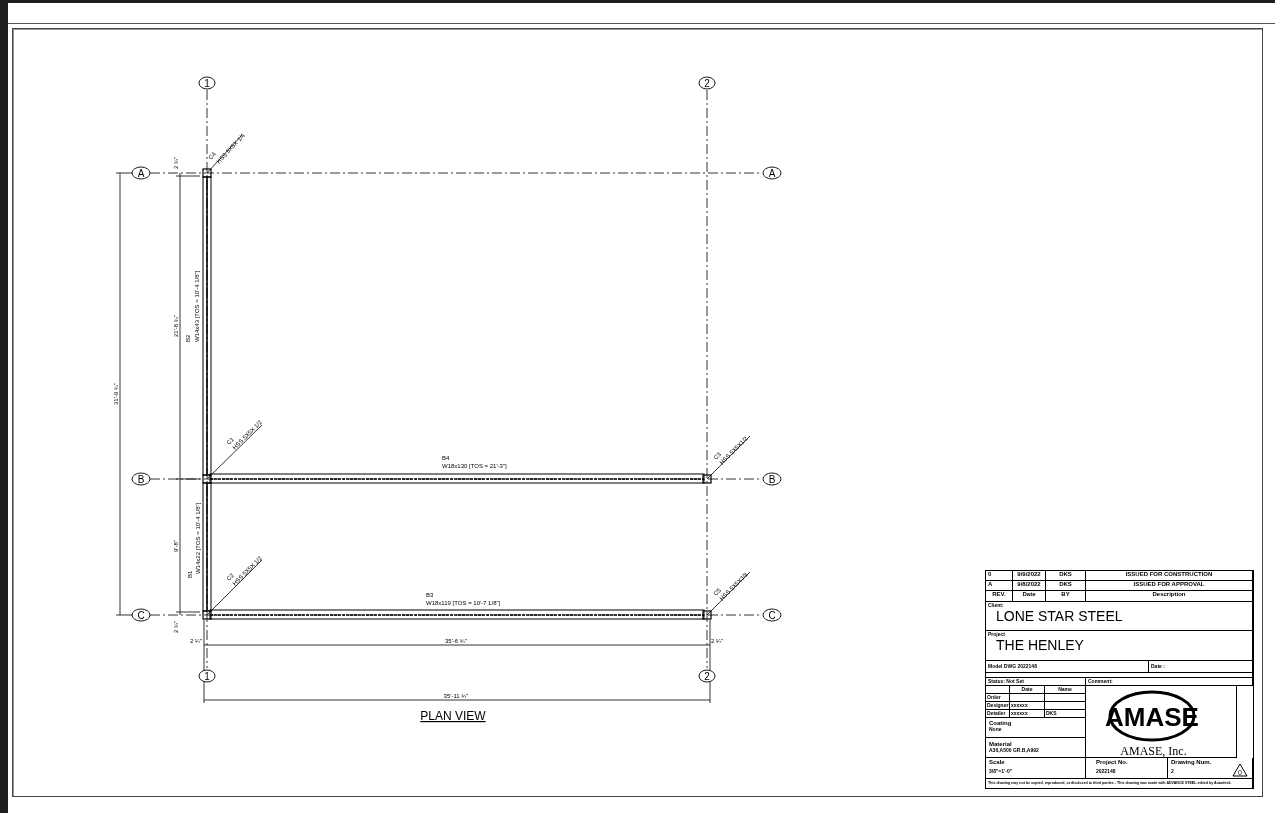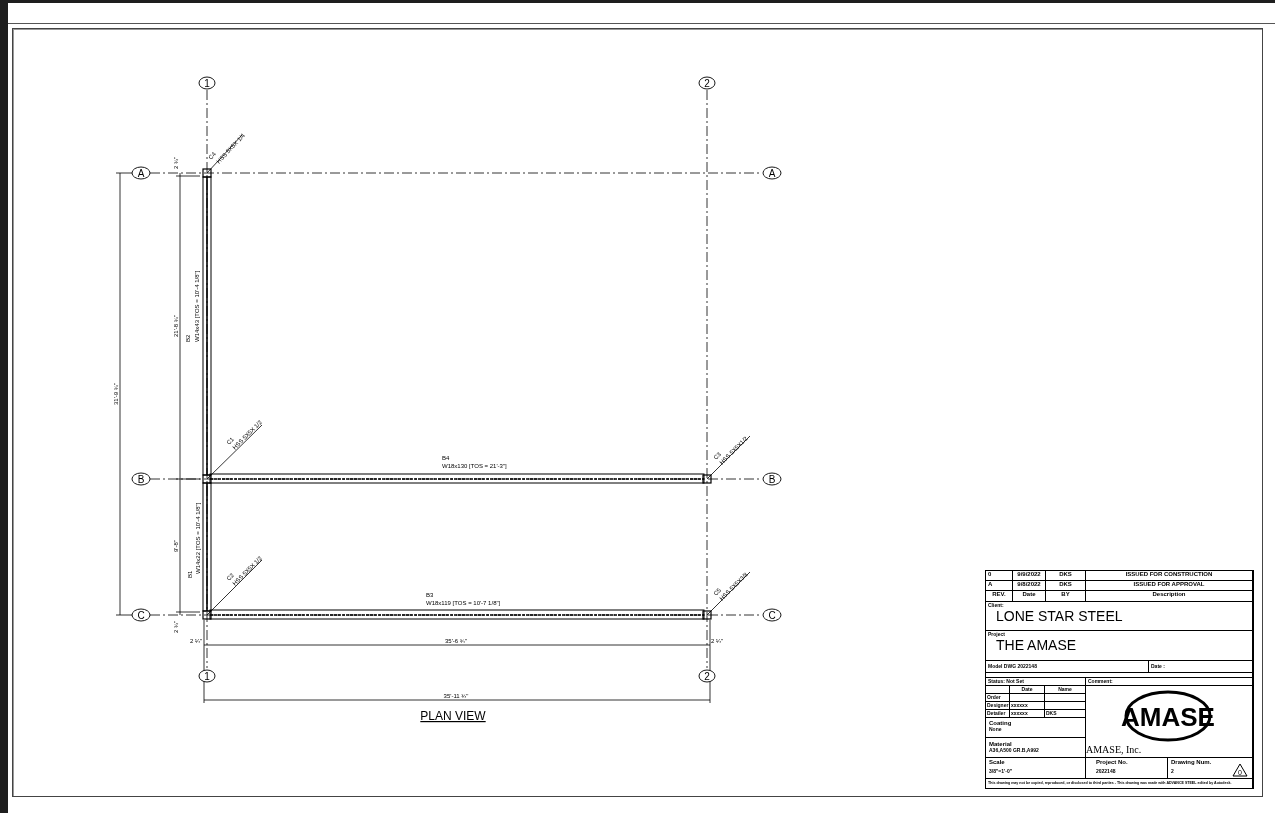--- a/index.html
+++ b/index.html
@@ -154,21 +154,21 @@
   <div class="cell b center" style="left:60px;top:20px;width:40px;height:11px;">BY</div>
   <div class="cell b center" style="left:100px;top:20px;width:167px;height:11px;">Description</div>
 
   <div class="cell" style="left:0;top:31px;width:267px;height:29px;">
     <div class="lbl" style="padding-left:2px;">Client:</div>
     <div class="big">LONE STAR STEEL</div>
   </div>
 
   <div class="cell" style="left:0;top:60px;width:267px;height:30px;">
     <div class="lbl" style="padding-left:2px;">Project</div>
-    <div class="big">THE AMASE</div>
+    <div class="big">THE HENLEY</div>
   </div>
 
   <div class="cell lbl" style="left:0;top:90px;width:163px;height:12px;padding:2px;">Model DWG 2022148</div>
   <div class="cell lbl" style="left:163px;top:90px;width:104px;height:12px;padding:2px;">Date :</div>
   <div class="cell" style="left:0;top:102px;width:267px;height:5px;"></div>
 
   <div class="cell lbl" style="left:0;top:107px;width:100px;height:8px;padding-left:2px;">Status: Not Set</div>
   <div class="cell lbl" style="left:100px;top:107px;width:167px;height:8px;padding-left:2px;">Comment:</div>
 
   <div class="cell" style="left:0;top:115px;width:24px;height:8px;"></div>
@@ -187,26 +187,26 @@
   <div class="cell" style="left:0;top:147px;width:100px;height:20px;padding-left:3px;">
     <div style="font-size:6px;font-weight:bold;margin-top:2px;">Coating</div>
     <div class="lbl">None</div>
   </div>
 
   <div class="cell" style="left:0;top:167px;width:100px;height:20px;padding-left:3px;">
     <div style="font-size:6px;font-weight:bold;margin-top:3px;">Material</div>
     <div class="lbl">A36,A500 GR.B,A992</div>
   </div>
 
-  <div class="cell" style="left:100px;top:115px;width:167px;height:72px;text-decoration:underline;">
+  <div class="cell" style="left:84px;top:115px;width:167px;height:72px;text-decoration:underline;">
     <svg width="167" height="60" style="position:absolute;left:0;top:0;">
       <ellipse cx="82" cy="30" rx="42" ry="24" fill="#fff" stroke="#000" stroke-width="3"></ellipse>
       <text x="82" y="40" font-size="26" font-weight="bold" text-anchor="middle" fill="#000" font-family="Liberation Sans, sans-serif">AMASE</text>
     </svg>
-    <div style="position:absolute;left:0;top:58px;width:167px;text-align:left;font-family:'Liberation Serif',serif;font-size:10px;">AMASE, Inc.</div>
+    <div style="position:absolute;left:0;top:58px;width:167px;text-align:center;font-family:'Liberation Serif',serif;font-size:12px;">AMASE, Inc.</div>
   </div>
 
   <div class="cell" style="left:0;top:187px;width:100px;height:21px;padding-left:3px;">
     <div style="font-size:6px;font-weight:bold;margin-top:1px;">Scale</div>
     <div class="lbl" style="margin-top:3px;">3/8"=1'-0"</div>
   </div>
   <div class="cell" style="left:100px;top:187px;width:82px;height:21px;padding-left:10px;">
     <div style="font-size:6px;font-weight:bold;margin-top:1px;">Project No.</div>
     <div class="lbl" style="margin-top:3px;">2022148</div>
   </div>

